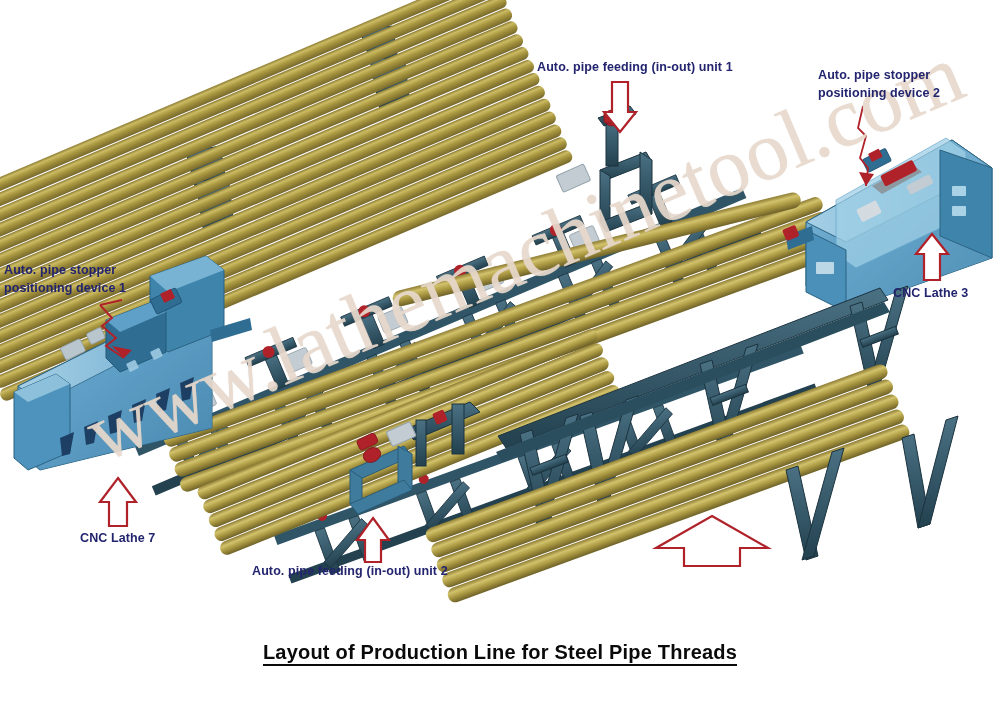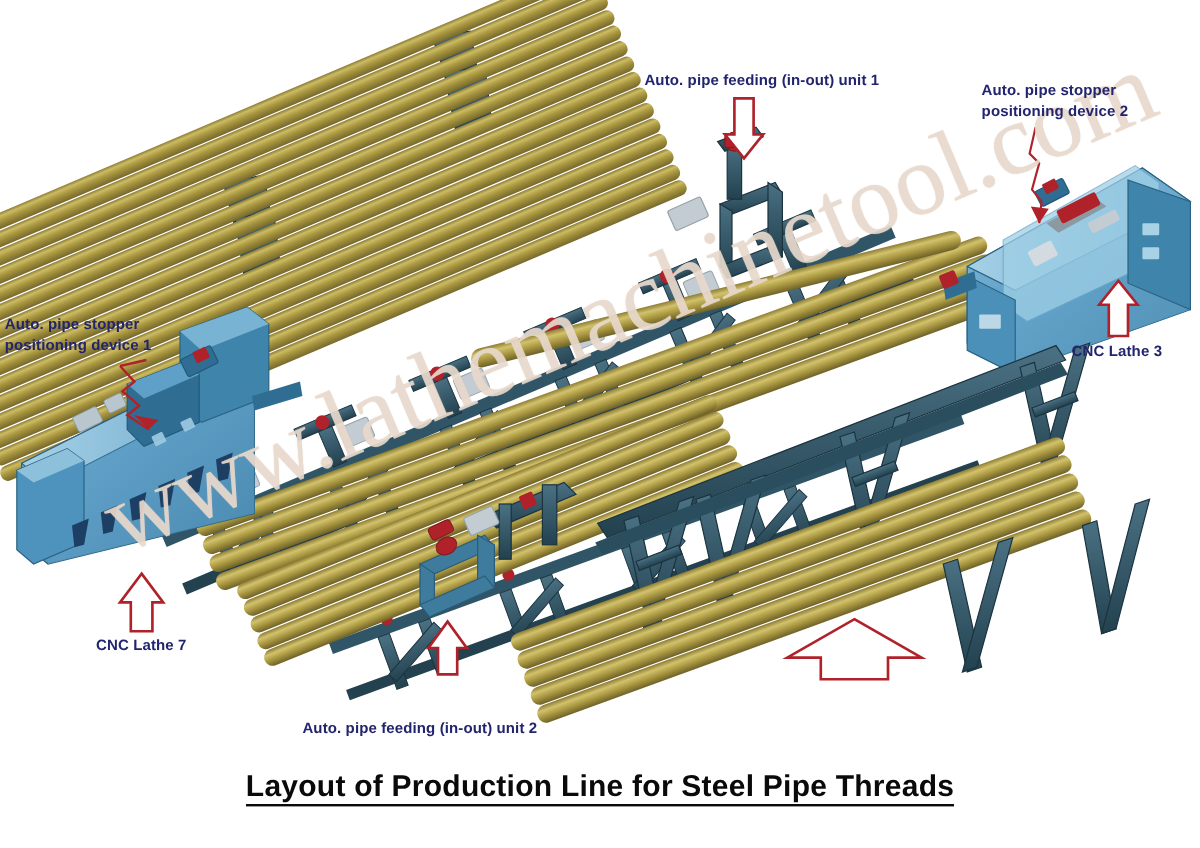--- a/index.html
+++ b/index.html
@@ -6,21 +6,21 @@
   body{width:1000px;height:707px;overflow:hidden;
        font-family:"Liberation Sans",sans-serif;}
   #stage{position:relative;width:1000px;height:707px;background:#fff;}
   #scene{position:absolute;left:0;top:0;width:1000px;height:707px;}
 
   .lbl{position:absolute;color:#22246e;font-weight:bold;font-size:12.5px;
        line-height:16px;letter-spacing:.1px;white-space:pre-line;}
   .lbl.two{line-height:18px;}
 
   #title{position:absolute;left:0;top:641px;width:1000px;text-align:center;
-         font-size:25px;font-weight:bold;color:#0a0a0a;letter-spacing:.2px;}
+         font-size:20px;font-weight:bold;color:#0a0a0a;letter-spacing:.2px;}
   #title span{border-bottom:2px solid #0a0a0a;padding-bottom:1px;}
 
   .wm{position:absolute;color:#e8d9cc;font-family:"Liberation Serif",serif;
       font-size:84px;font-weight:400;white-space:nowrap;opacity:.92;
       text-shadow:0 0 1px rgba(200,180,165,.6);pointer-events:none;}
 </style>
 </head>
 <body>
 
 <div id="stage">
@@ -419,20 +419,20 @@
 
   <div class="lbl" style="left:537px; top:59px;">Auto. pipe feeding (in-out) unit 1</div>
 
   <div class="lbl two" style="left:818px; top:66px;">Auto. pipe stopper
 positioning device 2</div>
 
   <div class="lbl" style="left:893px; top:285px;">CNC Lathe 3</div>
 
   <div class="lbl" style="left:80px;  top:530px;">CNC Lathe 7</div>
 
-  <div class="lbl" style="left:252px; top:563px;margin-top:36px;">Auto. pipe feeding (in-out) unit 2</div>
+  <div class="lbl" style="left:252px; top:563px;">Auto. pipe feeding (in-out) unit 2</div>
 
 
   <div id="title">
     <span>Layout of Production Line for Steel Pipe Threads</span>
   </div>
 
 </div>
 
 </body></html>

